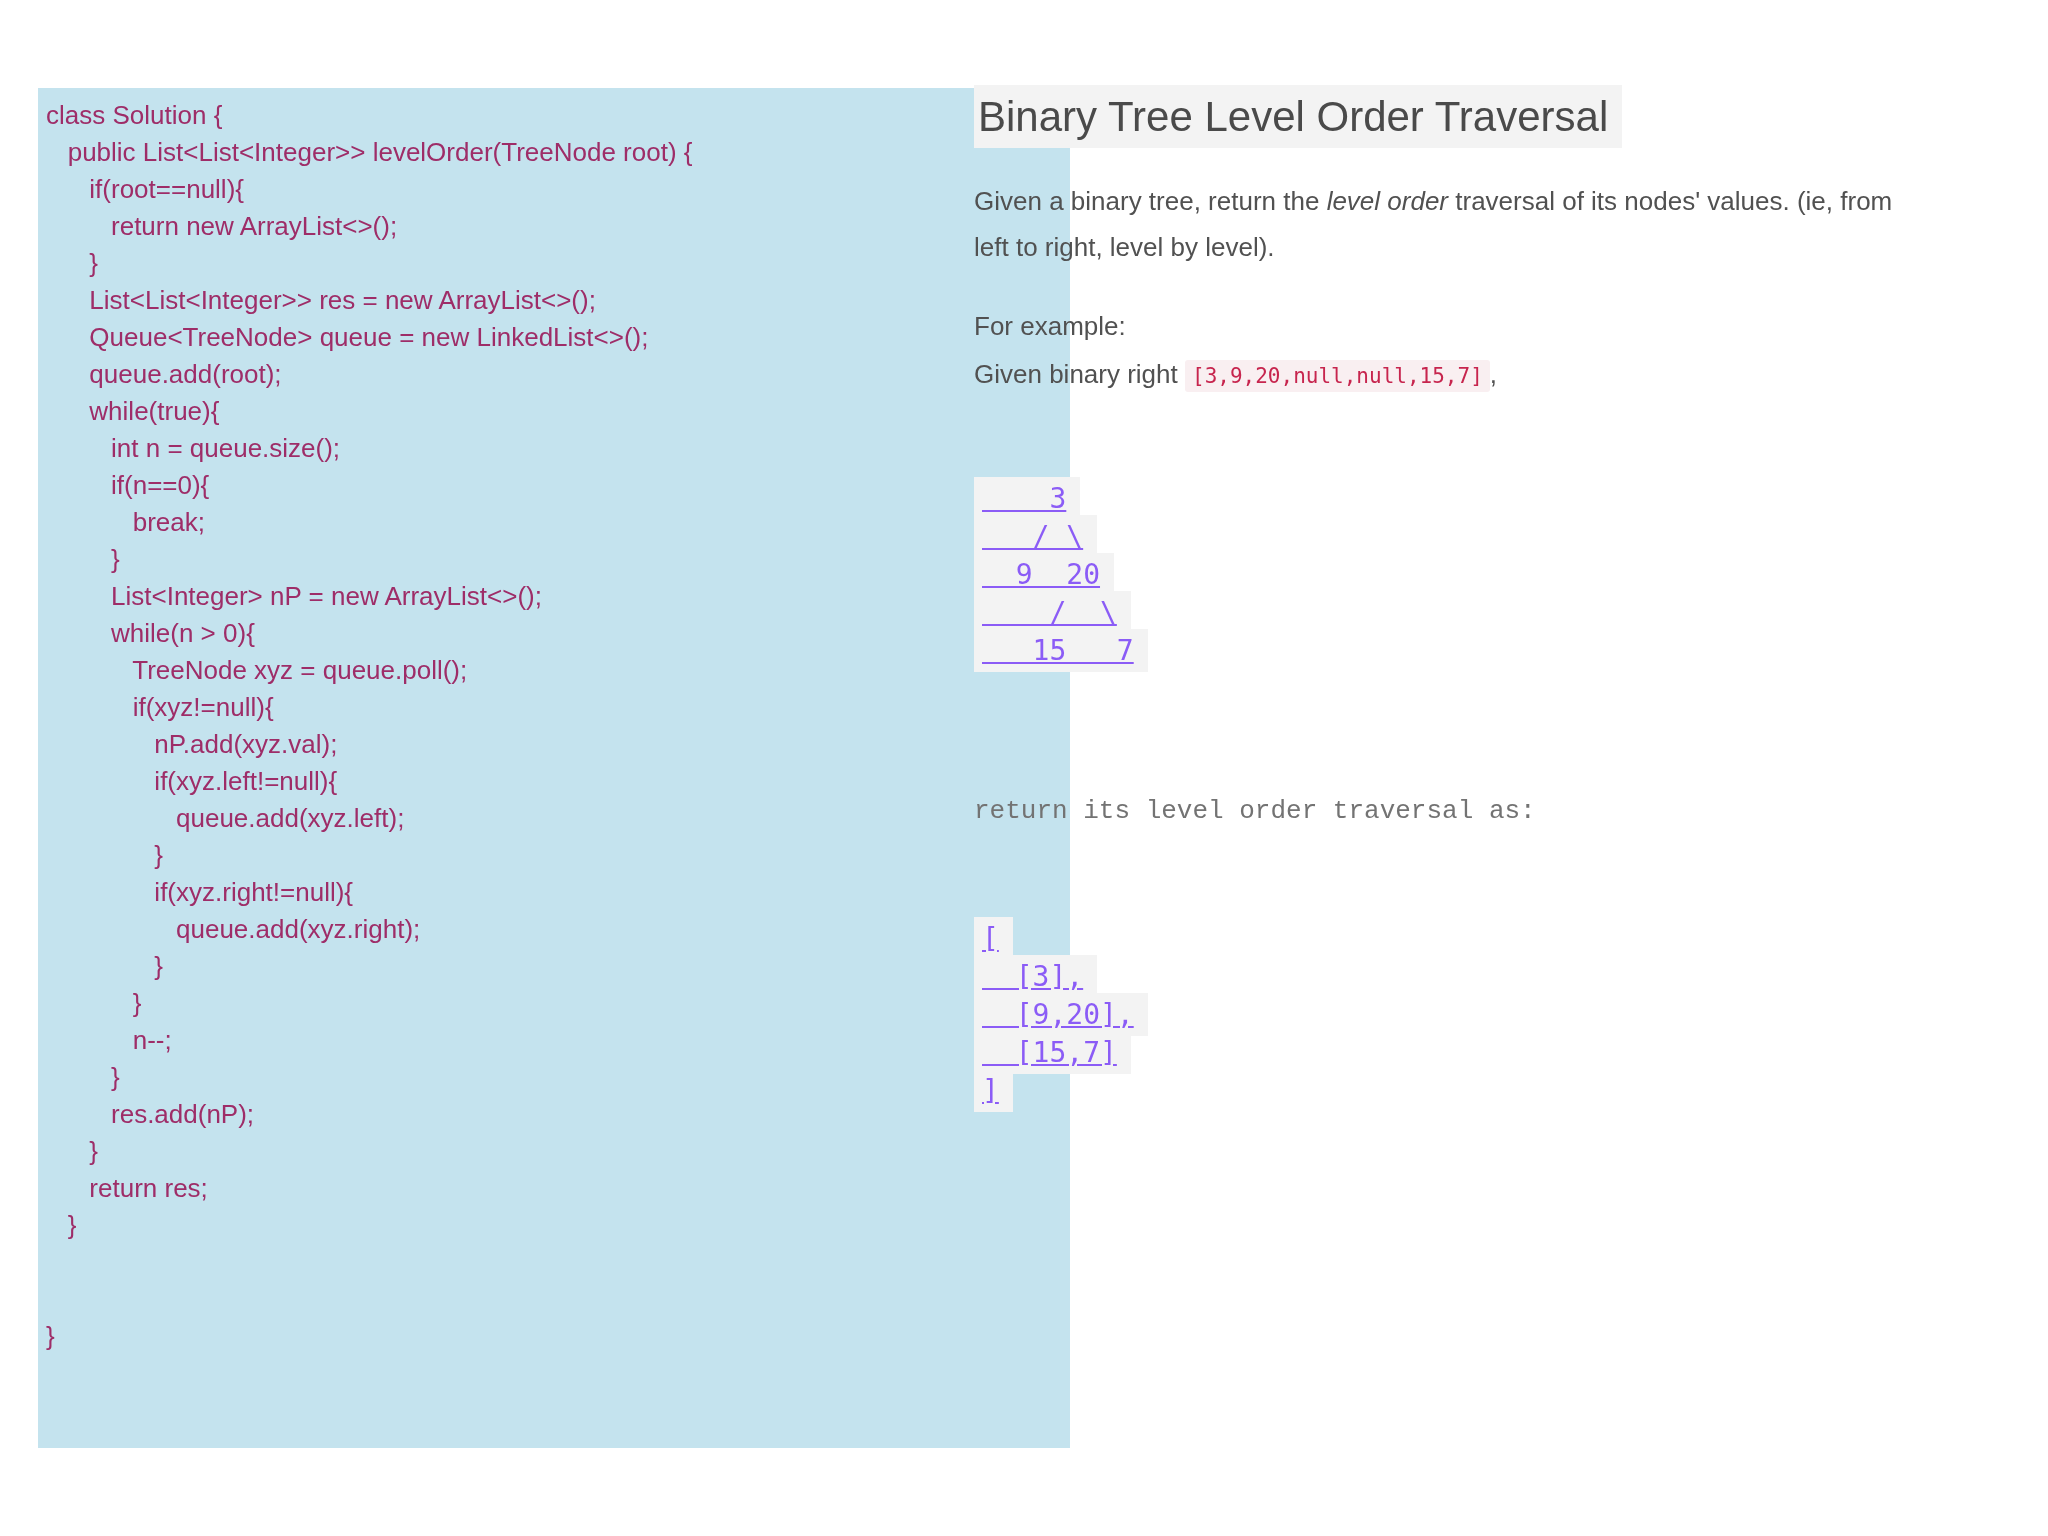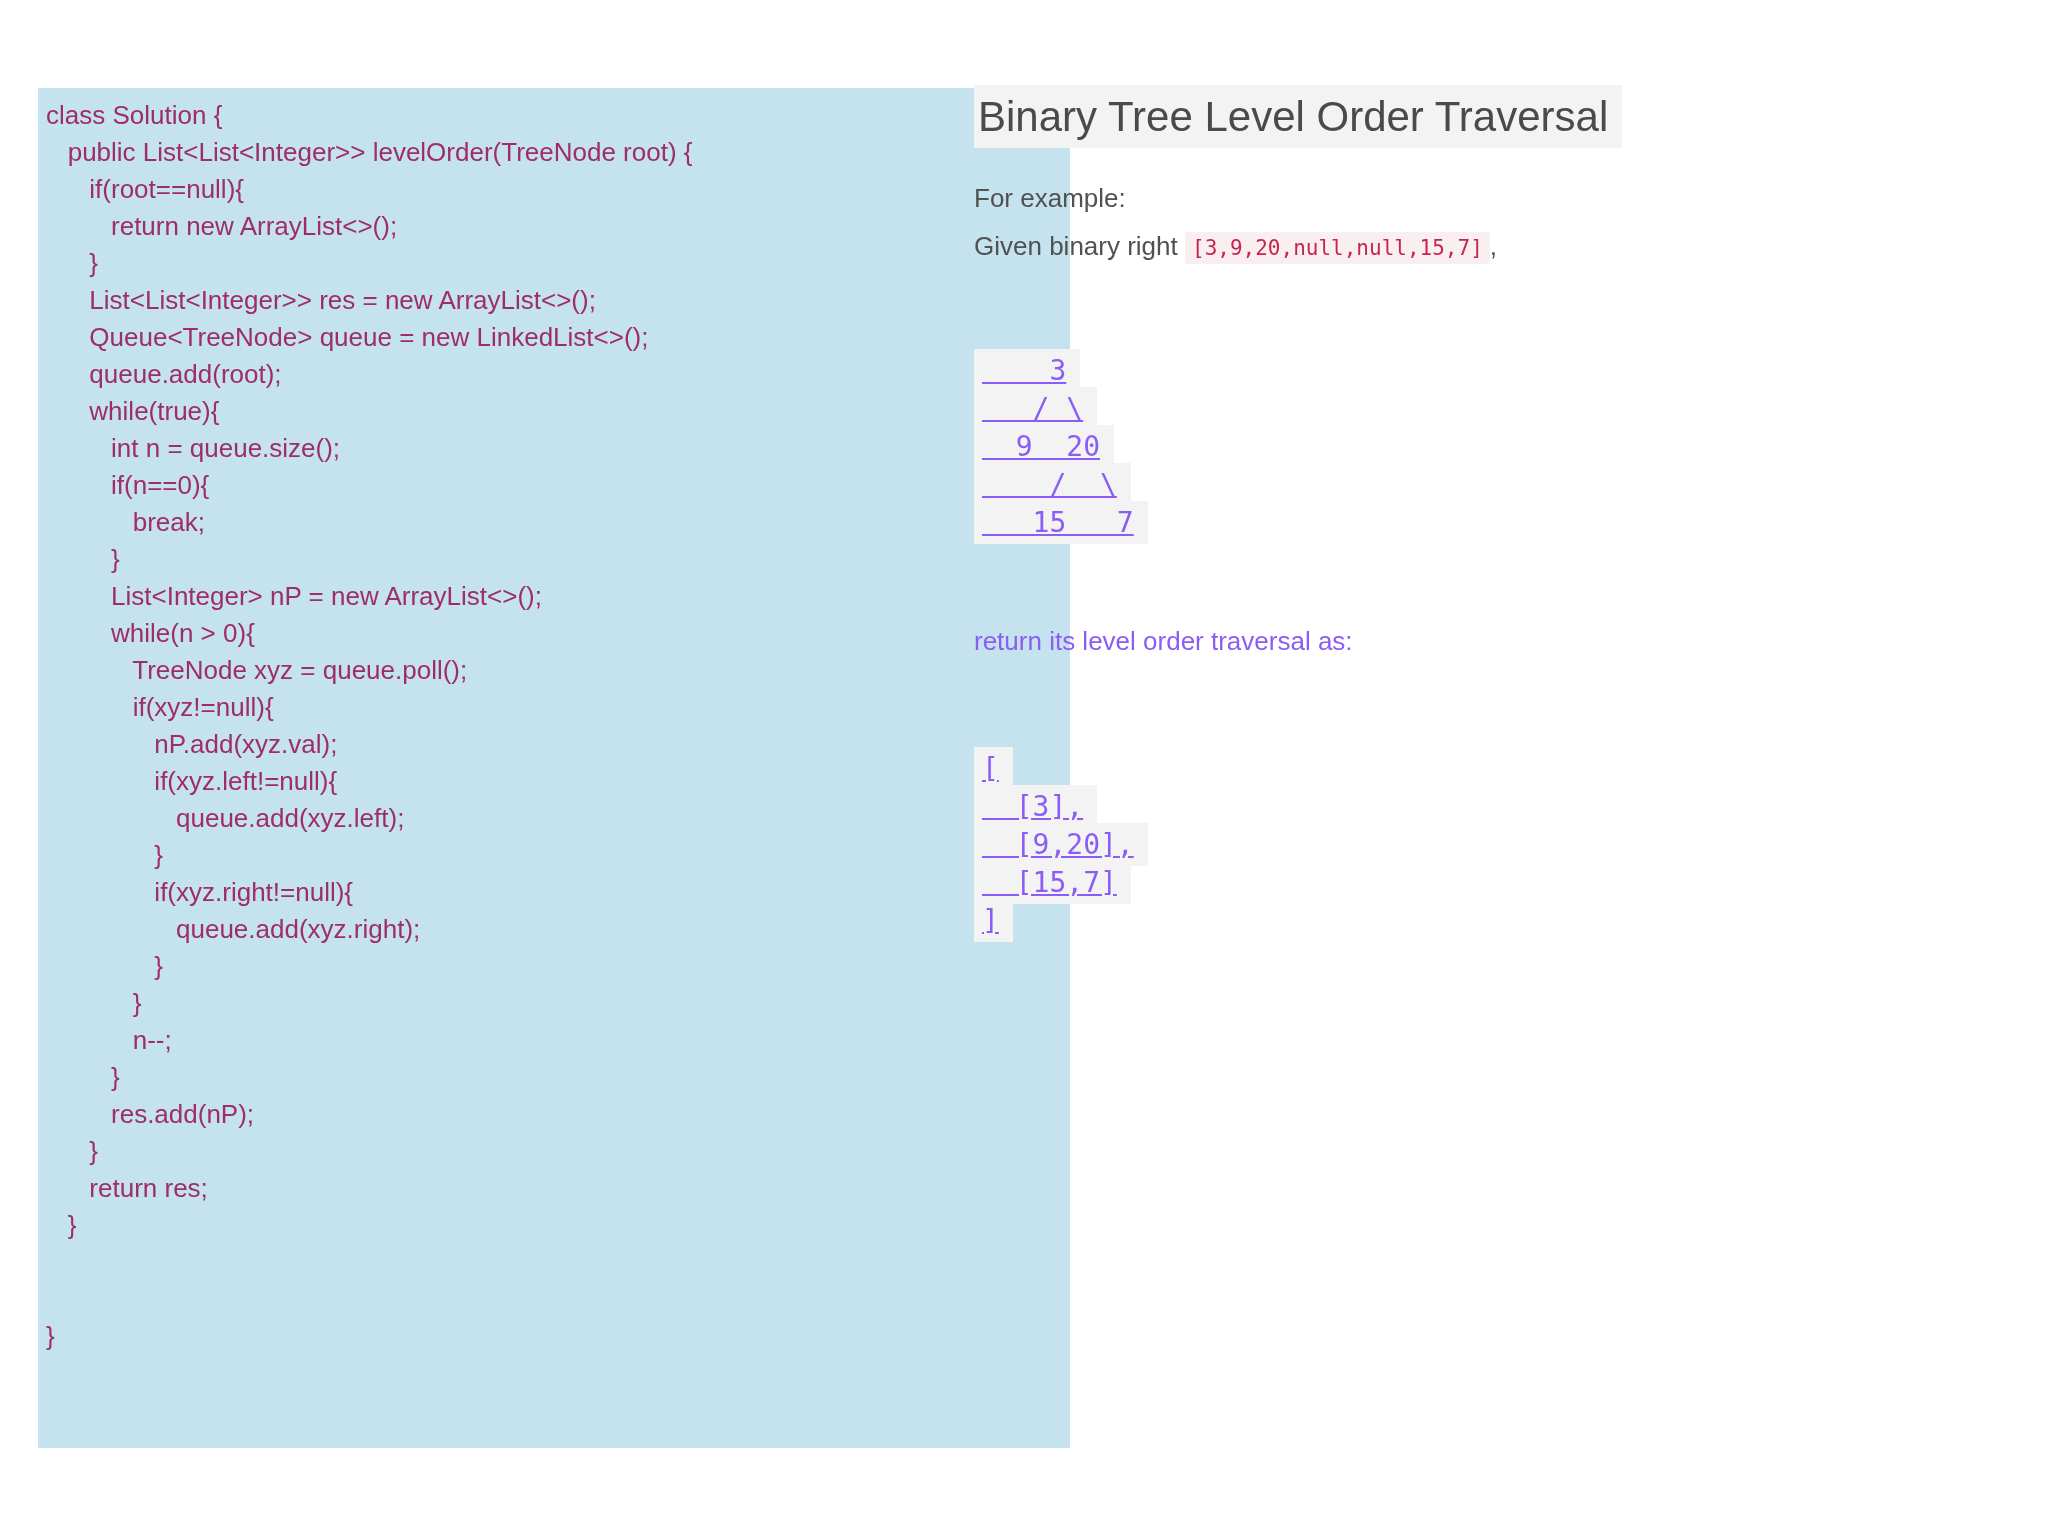--- a/index.html
+++ b/index.html
@@ -80,24 +80,25 @@
     white-space: pre;
     text-decoration: underline;
   }
   .tree-block   { margin-top: 80px; }
   .result-block { margin-top: 86px; }
   .mono-block .line {
     background: #f3f3f3;
     padding: 5px 14px 5px 8px;
   }
   .return-label {
-    margin: 76px 0 0 0;
+    margin: 118px 0 0 0;
     font-size: 26px;
     line-height: 46px;
-    color: #8b5cf6;
+    color: #737373;
+    font-family: Liberation Mono, monospace;
   }
 </style>
 </head>
 <body>
 
 <div class="code-panel">
   <pre class="code-pre"><span class="line">class Solution {</span>
 <span class="line">   public List&lt;List&lt;Integer&gt;&gt; levelOrder(TreeNode root) {</span>
 <span class="line">      if(root==null){</span>
 <span class="line">         return new ArrayList&lt;&gt;();</span>
@@ -130,20 +131,21 @@
 <span class="line">   }</span>
 <span class="line"></span>
 <span class="line"></span>
 <span class="line">}</span></pre>
 </div>
 
 <div class="right-col">
 
   <h1 class="page-title"><span class="title-hl">Binary Tree Level Order Traversal</span></h1>
 
+  <p class="desc"><span>Given a binary tree, return the </span><em>level order</em><span> traversal of its nodes' values. (ie, from</span><br><span>left to right, level by level).</span></p>
 
   <p class="example-intro"><span>For example:</span><br><span>Given binary right </span><code class="inline-code">[3,9,20,null,null,15,7]</code><span>,</span></p>
 
   <pre class="mono-block tree-block"><span class="line">    3</span>
 <span class="line">   / \</span>
 <span class="line">  9  20</span>
 <span class="line">    /  \</span>
 <span class="line">   15   7</span></pre>
 
   <p class="return-label">return its level order traversal as:</p>

